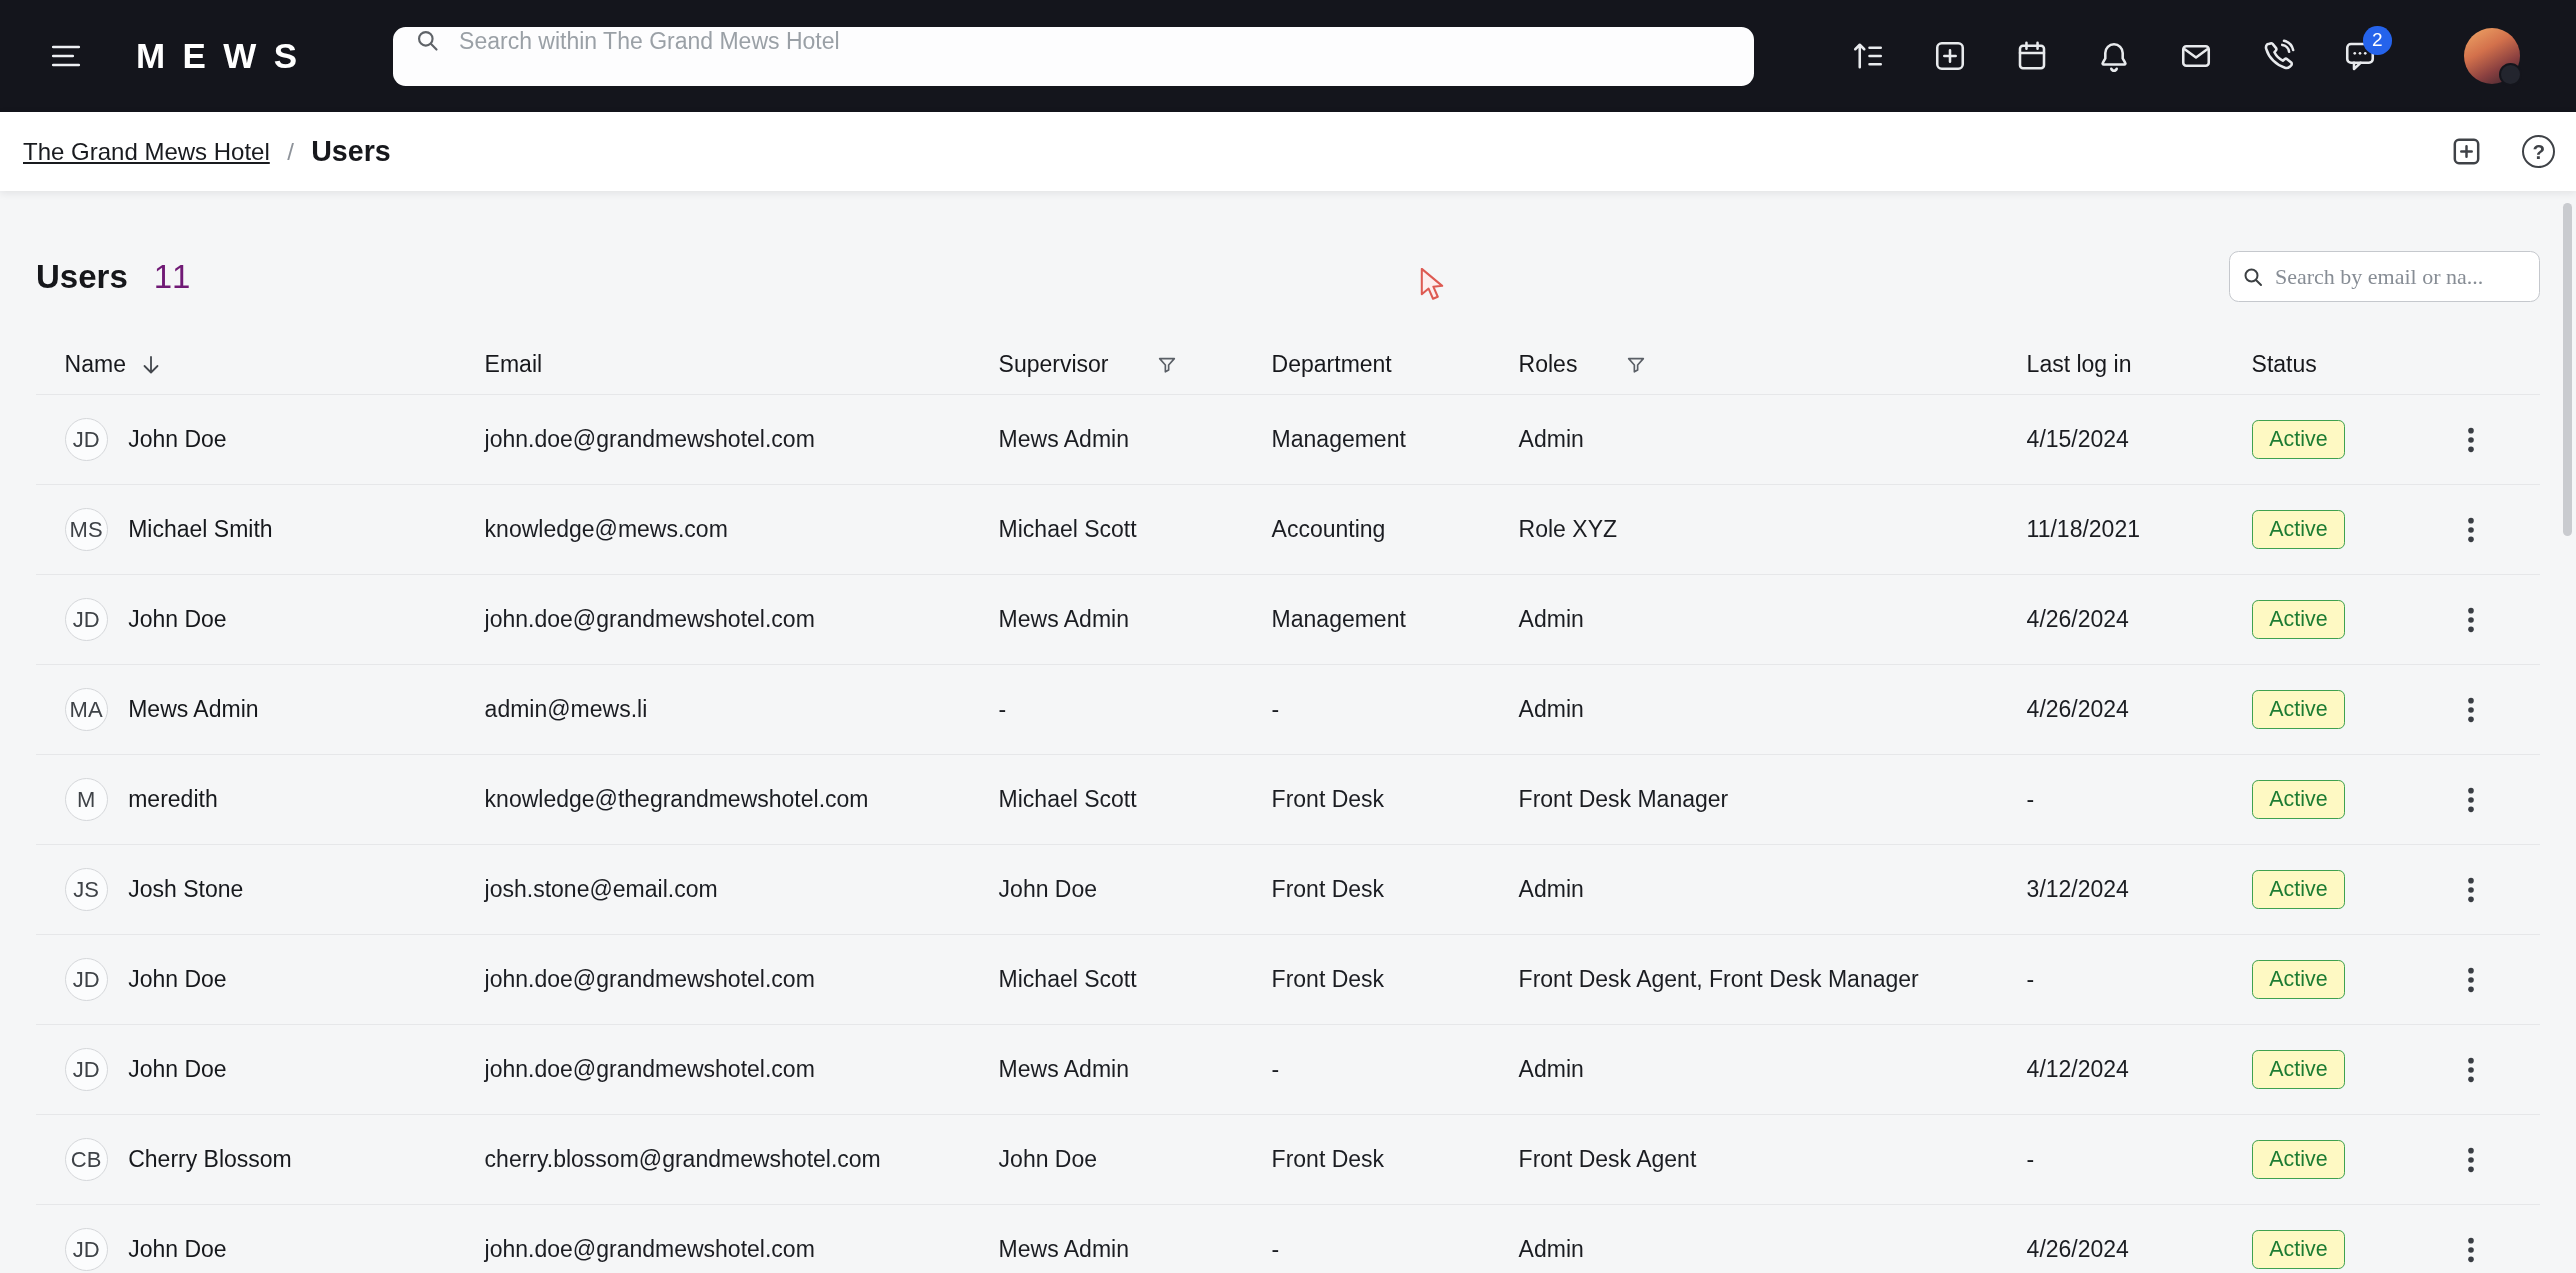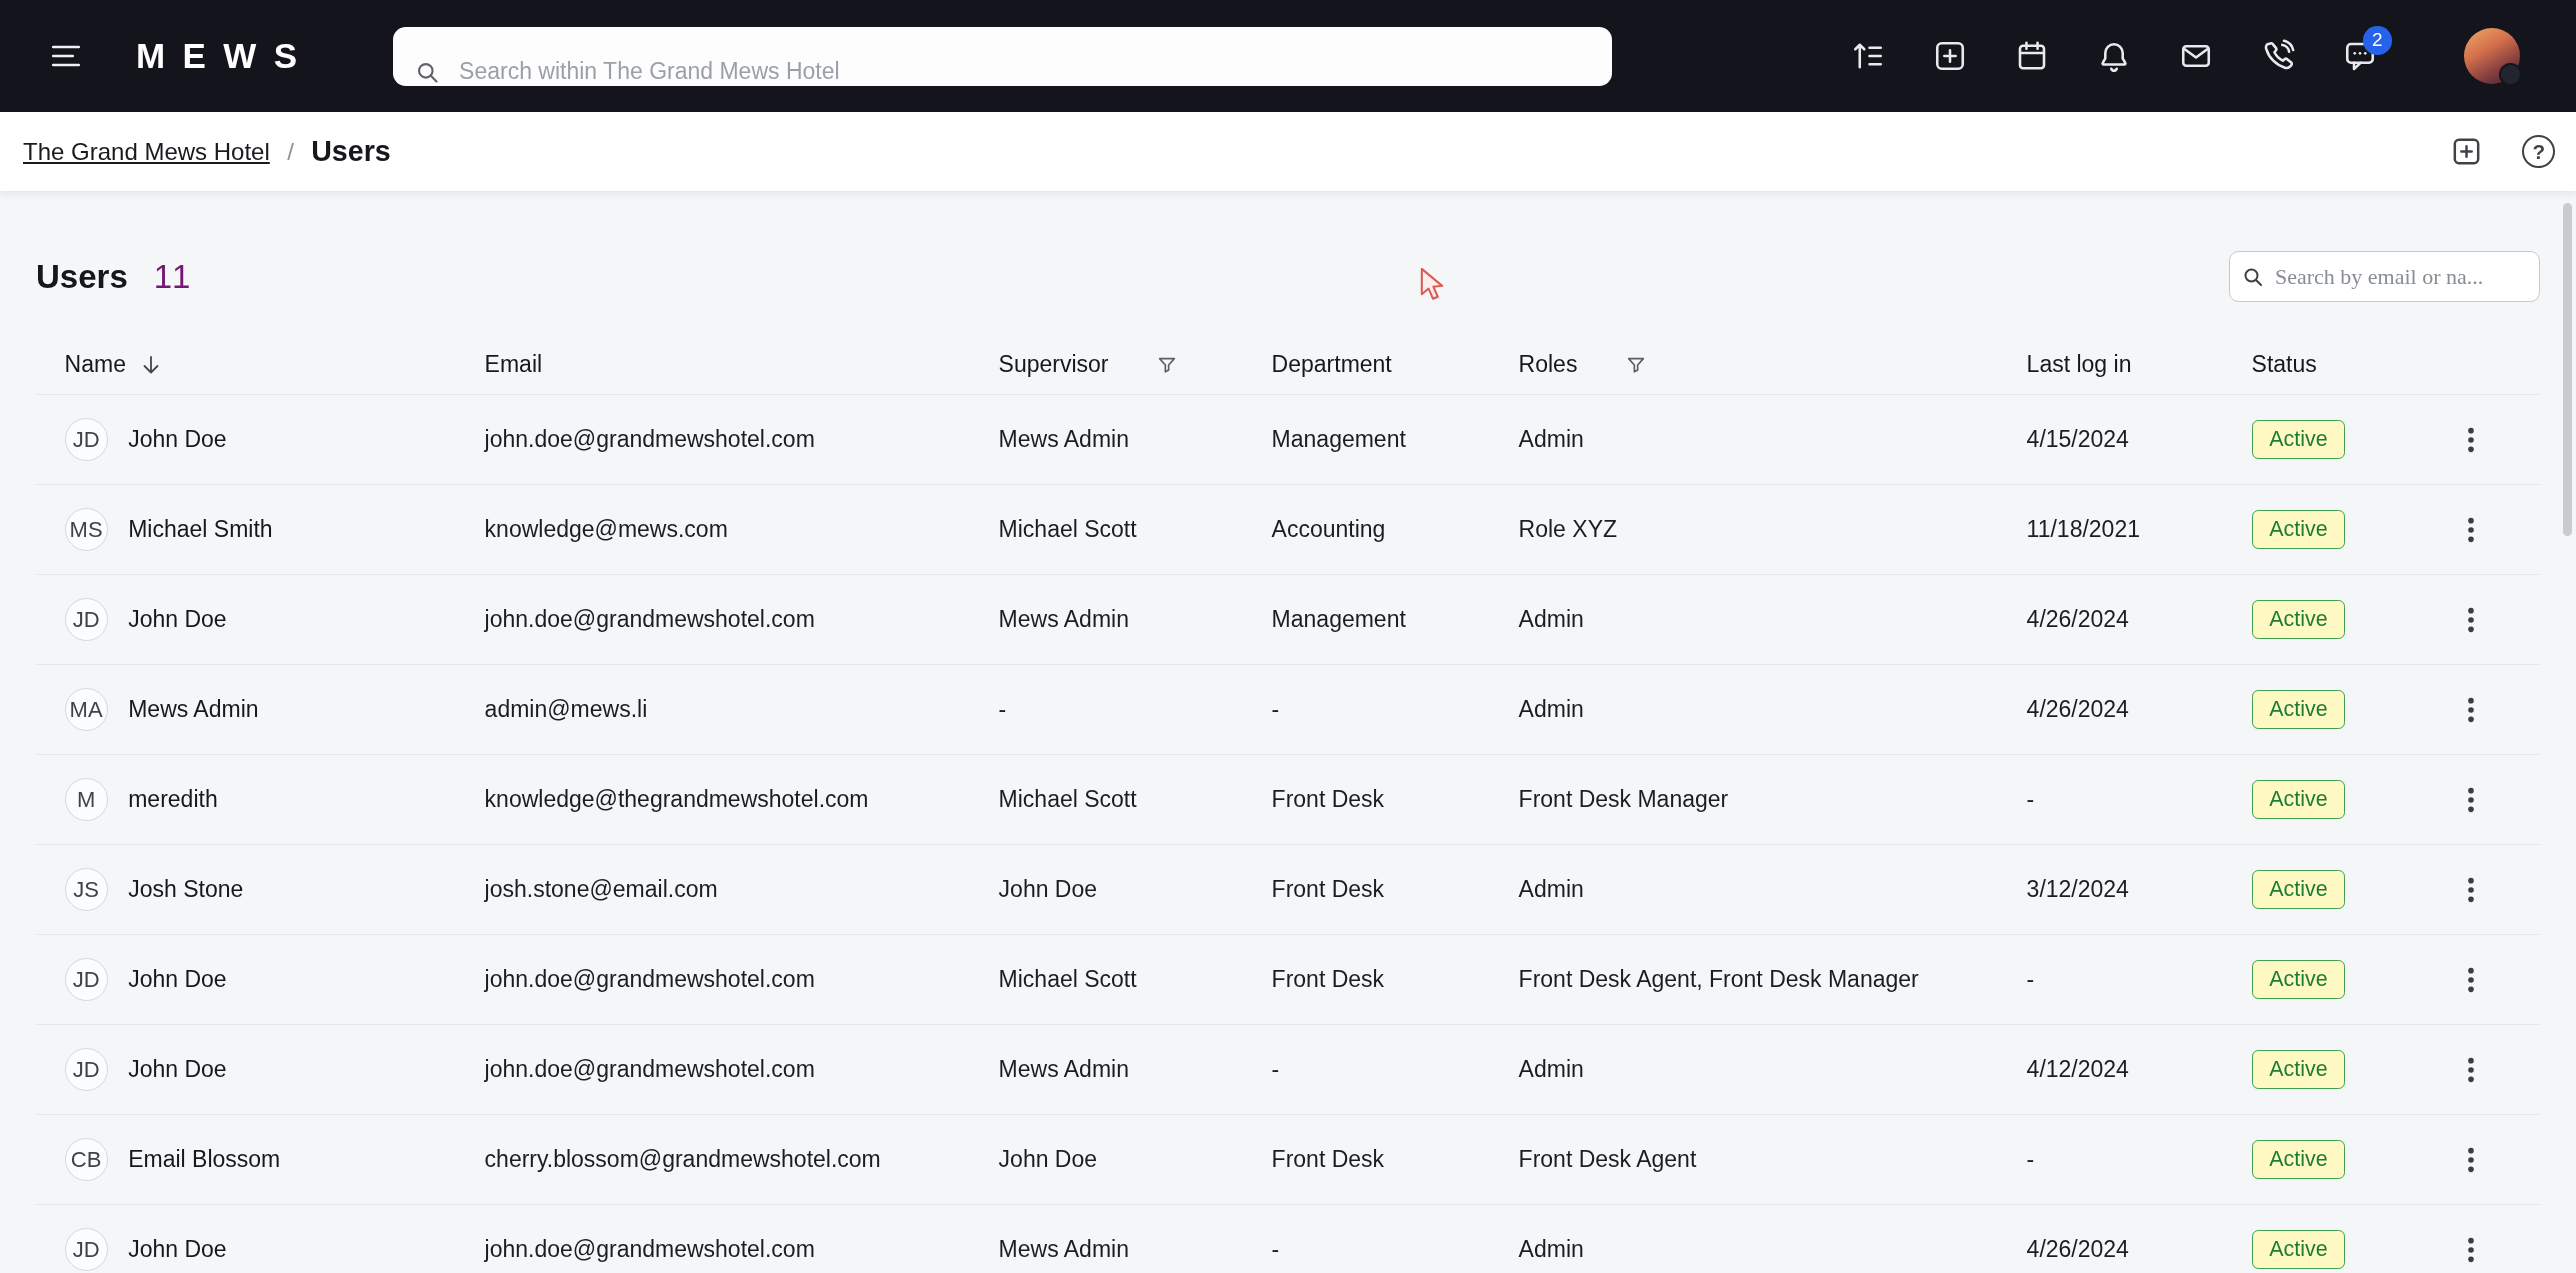--- a/index.html
+++ b/index.html
@@ -12,22 +12,22 @@
 
   
   .topbar {
     height: 112px; background: #14151c;
     display: flex; align-items: center;
     padding: 0 56px 0 48px;
   }
   .menu-btn { width: 36px; height: 36px; display: flex; align-items: center; justify-content: center; cursor: pointer; flex: none; }
   .logo { color: #ffffff; font-size: 35px; font-weight: 700; letter-spacing: 17.4px; margin: 0 79px 0 52px; flex: none; }
   .topsearch {
-    width: 1219px; height: 59px; background: #fdfdfe; border-radius: 12.7px;
-    display: flex; align-items: flex-end; padding: 0 20.6px; flex: none;
+    width: 1361px; height: 59px; background: #fdfdfe; border-radius: 12.7px;
+    display: flex; align-items: flex-start; padding: 0 20.6px; flex: none;
   }
   .topsearch svg { flex: none; margin-right: 16px; }
   .topsearch input {
     flex: 1; border: none; outline: none; background: transparent;
     font-family: "Liberation Sans", sans-serif; font-size: 23px; color: #202124;
   }
   .topsearch input::placeholder { color: #9aa0a6; }
   .top-actions { margin-left: auto; display: flex; align-items: center; gap: 46px; }
   .icon-btn { width: 36px; height: 36px; position: relative; display: flex; align-items: center; justify-content: center; cursor: pointer; flex: none; }
   .badge-count {
@@ -423,21 +423,21 @@
                 <circle cx="12" cy="12" r="2.1"></circle>
                 <circle cx="12" cy="19" r="2.1"></circle>
         </svg>
       </span>
     </div>
   </div>
 
   <div class="trow grid-row">
     <div class="name-cell">
       <span class="avatar">CB</span>
-      <span>Email Blossom</span>
+      <span>Cherry Blossom</span>
     </div>
     <div>cherry.blossom@grandmewshotel.com</div>
     <div>John Doe</div>
     <div>Front Desk</div>
     <div>Front Desk Agent</div>
     <div>-</div>
     <div><span class="badge">Active</span></div>
     <div class="kebab-cell">
       <span class="kebab">
         <svg viewBox="0 0 24 24" width="32" height="32" fill="#3a3e44">

